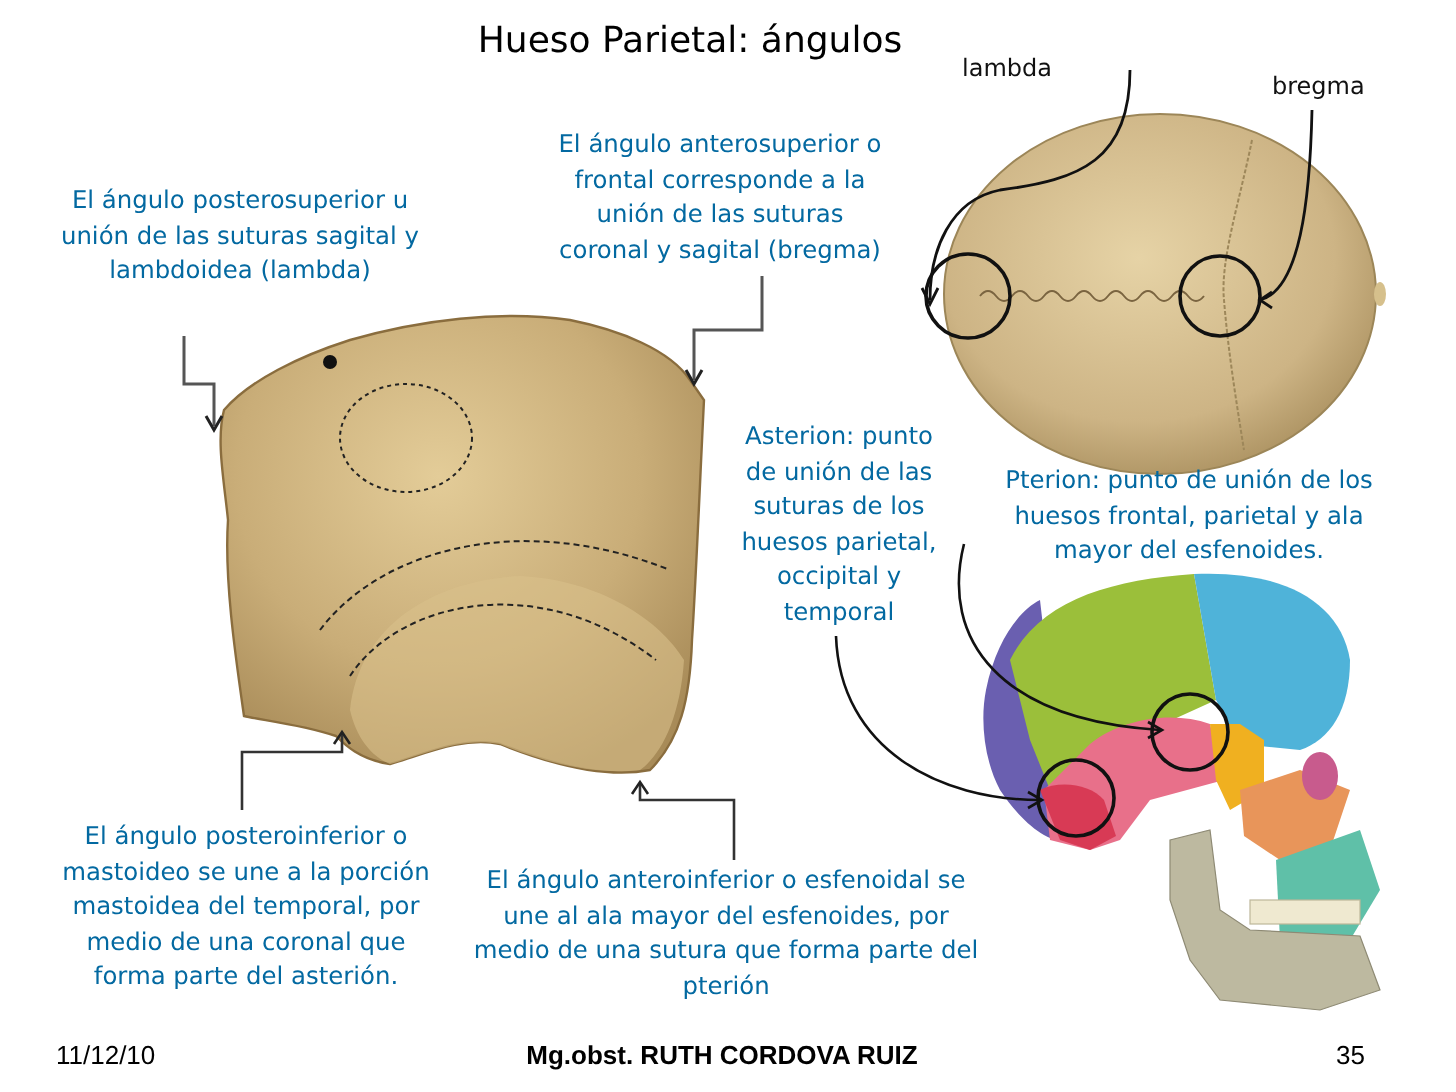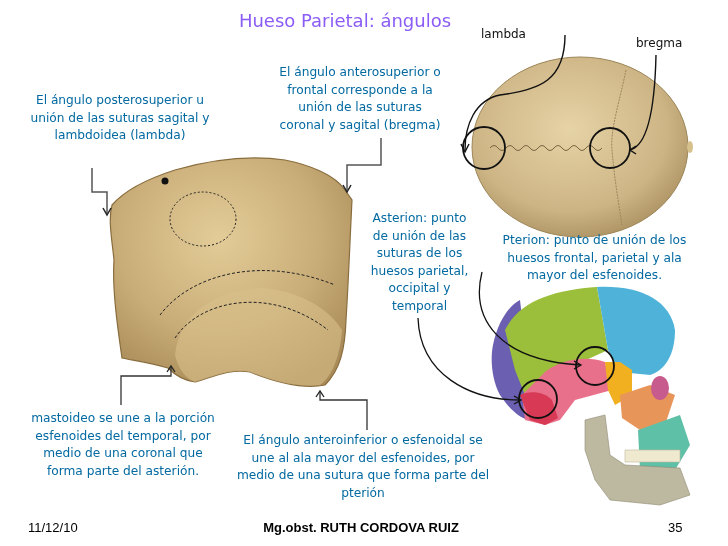--- a/index.html
+++ b/index.html
@@ -3,21 +3,21 @@
   <meta charset="utf-8">
   <style>
     html, body { margin: 0; padding: 0; background: #ffffff; }
     body {
       width: 728px; height: 546px; position: relative; overflow: hidden;
       font-family: "DejaVu Sans", sans-serif; color: #111;
     }
     .abs { position: absolute; }
     .title {
       left: 215px; top: 10px; width: 260px; text-align: center;
-      font-size: 18px; color: #8b5cf6;
+      font-size: 18px; color: #000000;
     }
     .caption {
       font-size: 12.2px; line-height: 17.5px; text-align: center; color: #0369a1;
     }
     .label-small { font-size: 12px; color: #111; }
     .footer {
       font-family: "Liberation Sans", sans-serif; font-size: 13px; color: #000000;
       top: 520px;
     }
     svg.overlay { position: absolute; left: 0; top: 0; }
@@ -145,22 +145,23 @@
   <div>temporal</div>
 </div>
 
 <div class="abs caption" style="left:487px; top:232px; width:215px;">
   <div>Pterion: punto de unión  de los</div>
   <div>huesos frontal, parietal y ala</div>
   <div>mayor del esfenoides.</div>
 </div>
 
 <div class="abs caption" style="left:18px; top:410px; width:210px;">
+  <div>El ángulo posteroinferior o</div>
   <div>mastoideo se une a la porción</div>
-  <div>esfenoides del temporal, por</div>
+  <div>mastoidea del temporal, por</div>
   <div>medio de una coronal que</div>
   <div>forma parte del asterión.</div>
 </div>
 
 <div class="abs caption" style="left:228px; top:432px; width:270px;">
   <div>El ángulo anteroinferior o esfenoidal  se</div>
   <div>une al ala mayor del esfenoides, por</div>
   <div>medio de una sutura que forma parte del</div>
   <div>pterión</div>
 </div>

